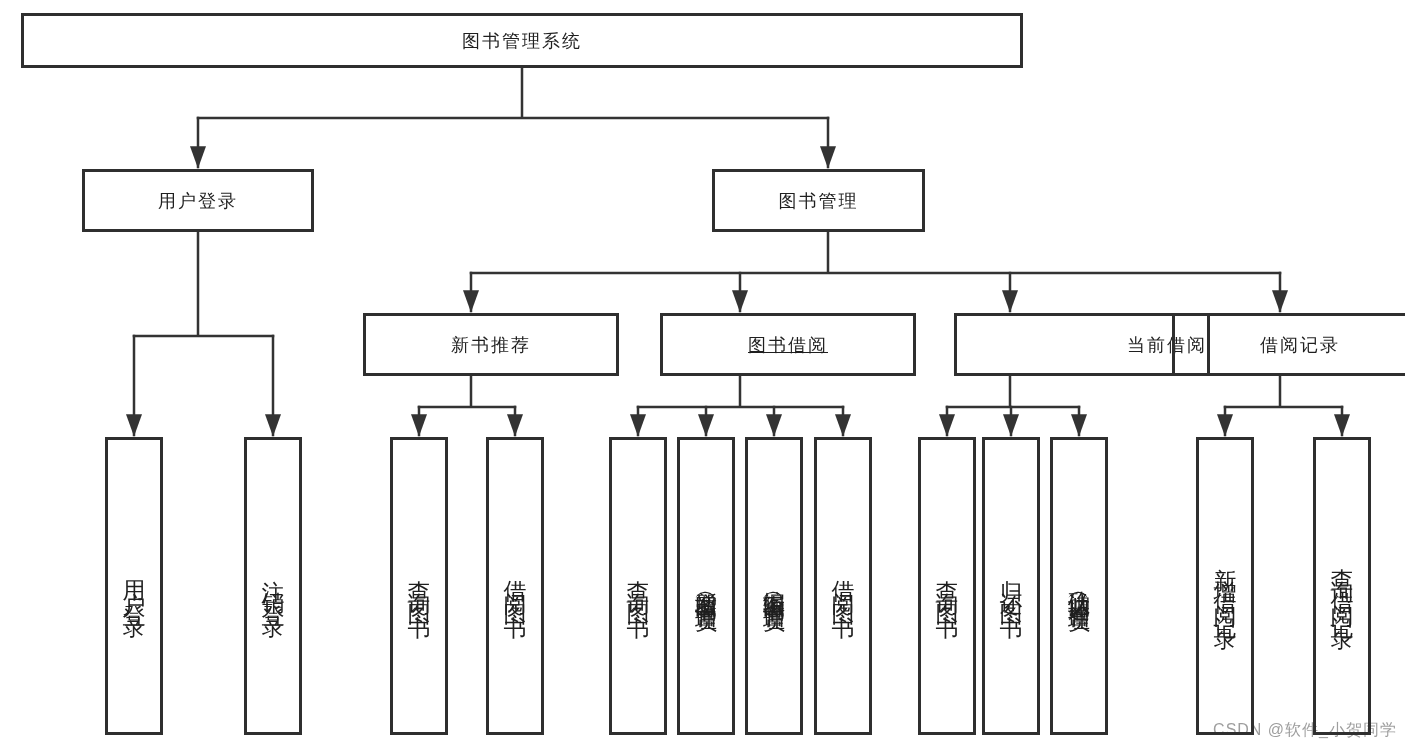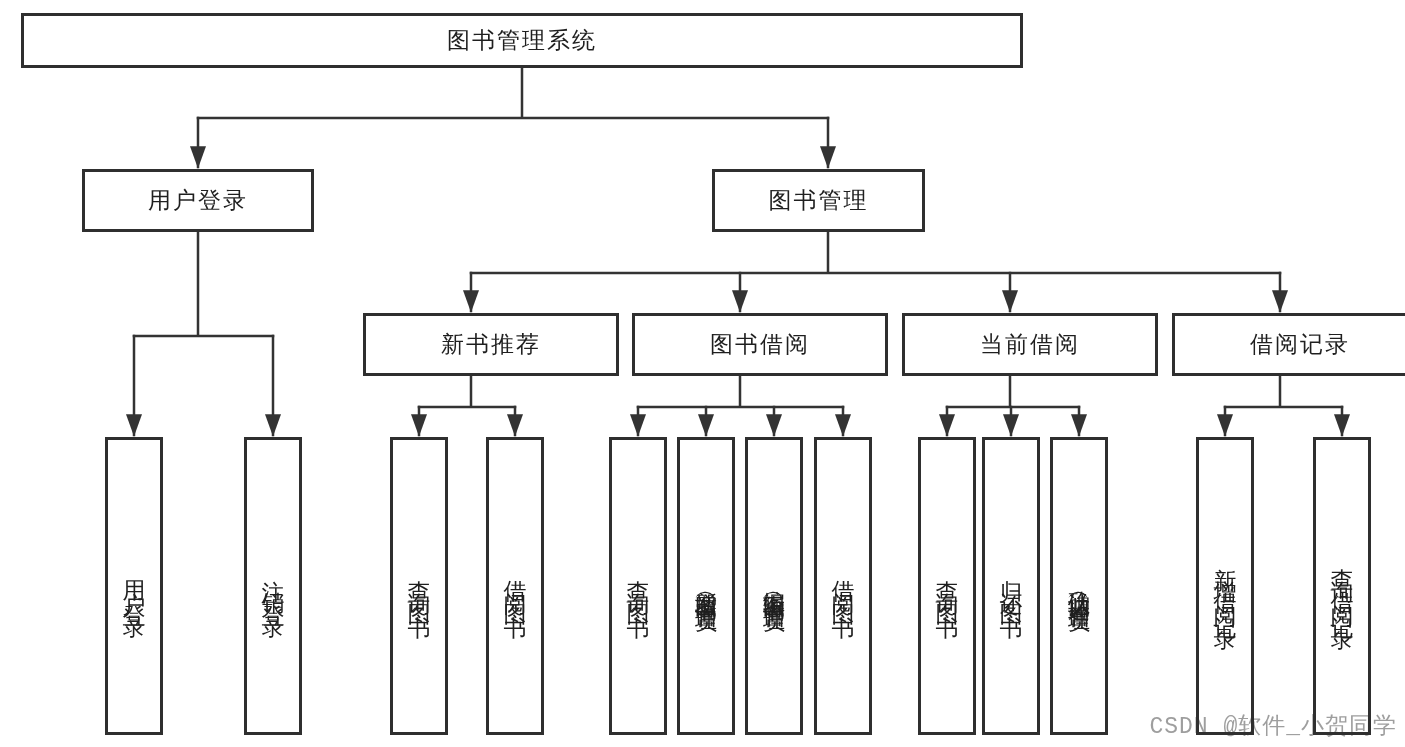--- a/index.html
+++ b/index.html
@@ -10,31 +10,31 @@
   body{font-family:"Liberation Sans","DejaVu Sans",sans-serif;color:var(--text);}
   #canvas{position:relative;width:1405px;height:747px;overflow:hidden;background:var(--background);}
 
   svg.wires{position:absolute;left:0;top:0;z-index:1;}
   svg.wires path{stroke:var(--line);stroke-width:2.5;fill:none;stroke-linecap:square;}
   #arrowhead path{fill:var(--line);stroke:none;}
 
   .node{position:absolute;box-sizing:border-box;border:3px solid var(--box_border);
         background:transparent;display:flex;align-items:center;justify-content:center;
         z-index:2;}
-  .node .h{font-size:23px;letter-spacing:2px;white-space:nowrap;}
+  .node .h{font-size:18px;letter-spacing:2px;white-space:nowrap;}
   .lvl0{left:21px;top:13px;width:1002px;height:55px;}
   .lvl1,.lvl2{height:63px;top:169px;}
   .lvl2{top:313px;width:256px;}
   .leaf{top:437px;width:58px;height:298px;}
   .leaf .v{writing-mode:vertical-rl;text-orientation:mixed;
            font-size:23px;letter-spacing:12px;line-height:1;}
   .leaf .v.tight{font-size:22px;letter-spacing:3px;}
 
   .watermark{position:absolute;right:8px;bottom:6px;z-index:1;
-             font-size:23px;color:var(--watermark);letter-spacing:1px;white-space:nowrap;font-family:Liberation Mono, monospace;}
+             font-size:16px;color:var(--watermark);letter-spacing:1px;white-space:nowrap;}
 </style>
 </head>
 <body>
 
 <div id="canvas">
 
   <svg class="wires" width="1405" height="747" viewBox="0 0 1405 747">
     <defs>
       <marker id="arrowhead" viewBox="0 0 14 10" refX="13" refY="5" markerWidth="9" markerHeight="6.4" orient="auto">
         <path d="M0 0 L14 5 L0 10 Z"></path>
@@ -98,24 +98,24 @@
   <div class="node lvl1" style="left:82px;width:232px;">
     <span class="h">用户登录</span>
   </div>
   <div class="node lvl1" style="left:712px;width:213px;">
     <span class="h">图书管理</span>
   </div>
 
   <div class="node lvl2" style="left:363px;">
     <span class="h">新书推荐</span>
   </div>
-  <div class="node lvl2" style="left:632px;">
+  <div class="node lvl2" style="left:660px;text-decoration:underline;">
     <span class="h">图书借阅</span>
   </div>
-  <div class="node lvl2" style="left:902px;">
+  <div class="node lvl2" style="left:954px;justify-content:flex-end;">
     <span class="h">当前借阅</span>
   </div>
   <div class="node lvl2" style="left:1172px;">
     <span class="h">借阅记录</span>
   </div>
 
   <div class="node leaf" style="left:105px;">
     <span class="v">用户登录</span>
   </div>
   <div class="node leaf" style="left:244px;">

